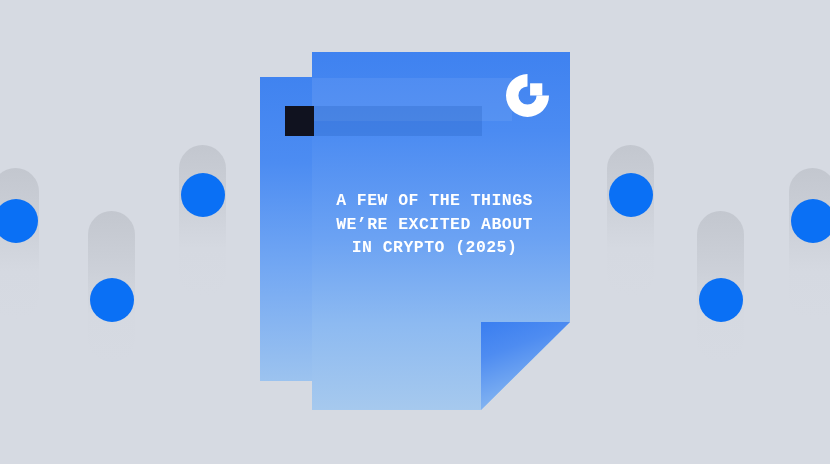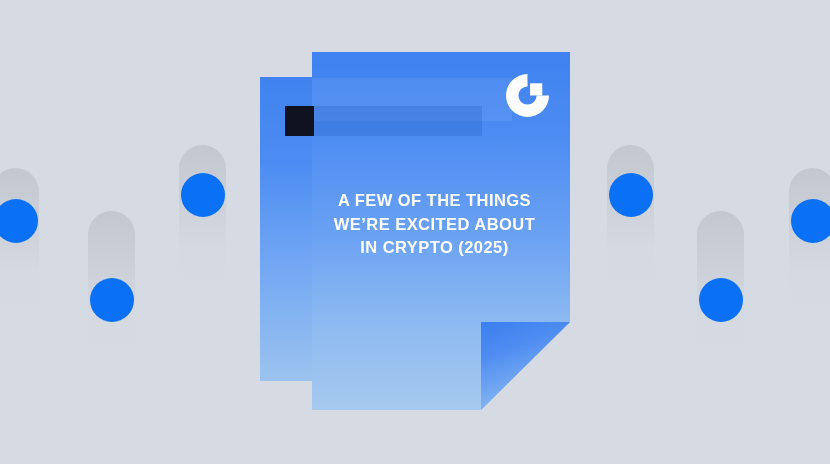--- a/index.html
+++ b/index.html
@@ -107,21 +107,21 @@
   }
 
   
   #card-title {
     position: absolute;
     left: 312px;
     top: 189px;
     width: 245px;
     text-align: center;
     color: #ffffff;
-    font-family: Liberation Sans, sans-serif;
+    font-family: Liberation Mono, monospace;
     font-size: 16.5px;
     font-weight: bold;
     letter-spacing: 0.45px;
     line-height: 23.5px;
     text-transform: uppercase;
     white-space: pre-line;
   }
 </style>
 </head>
 <body>

